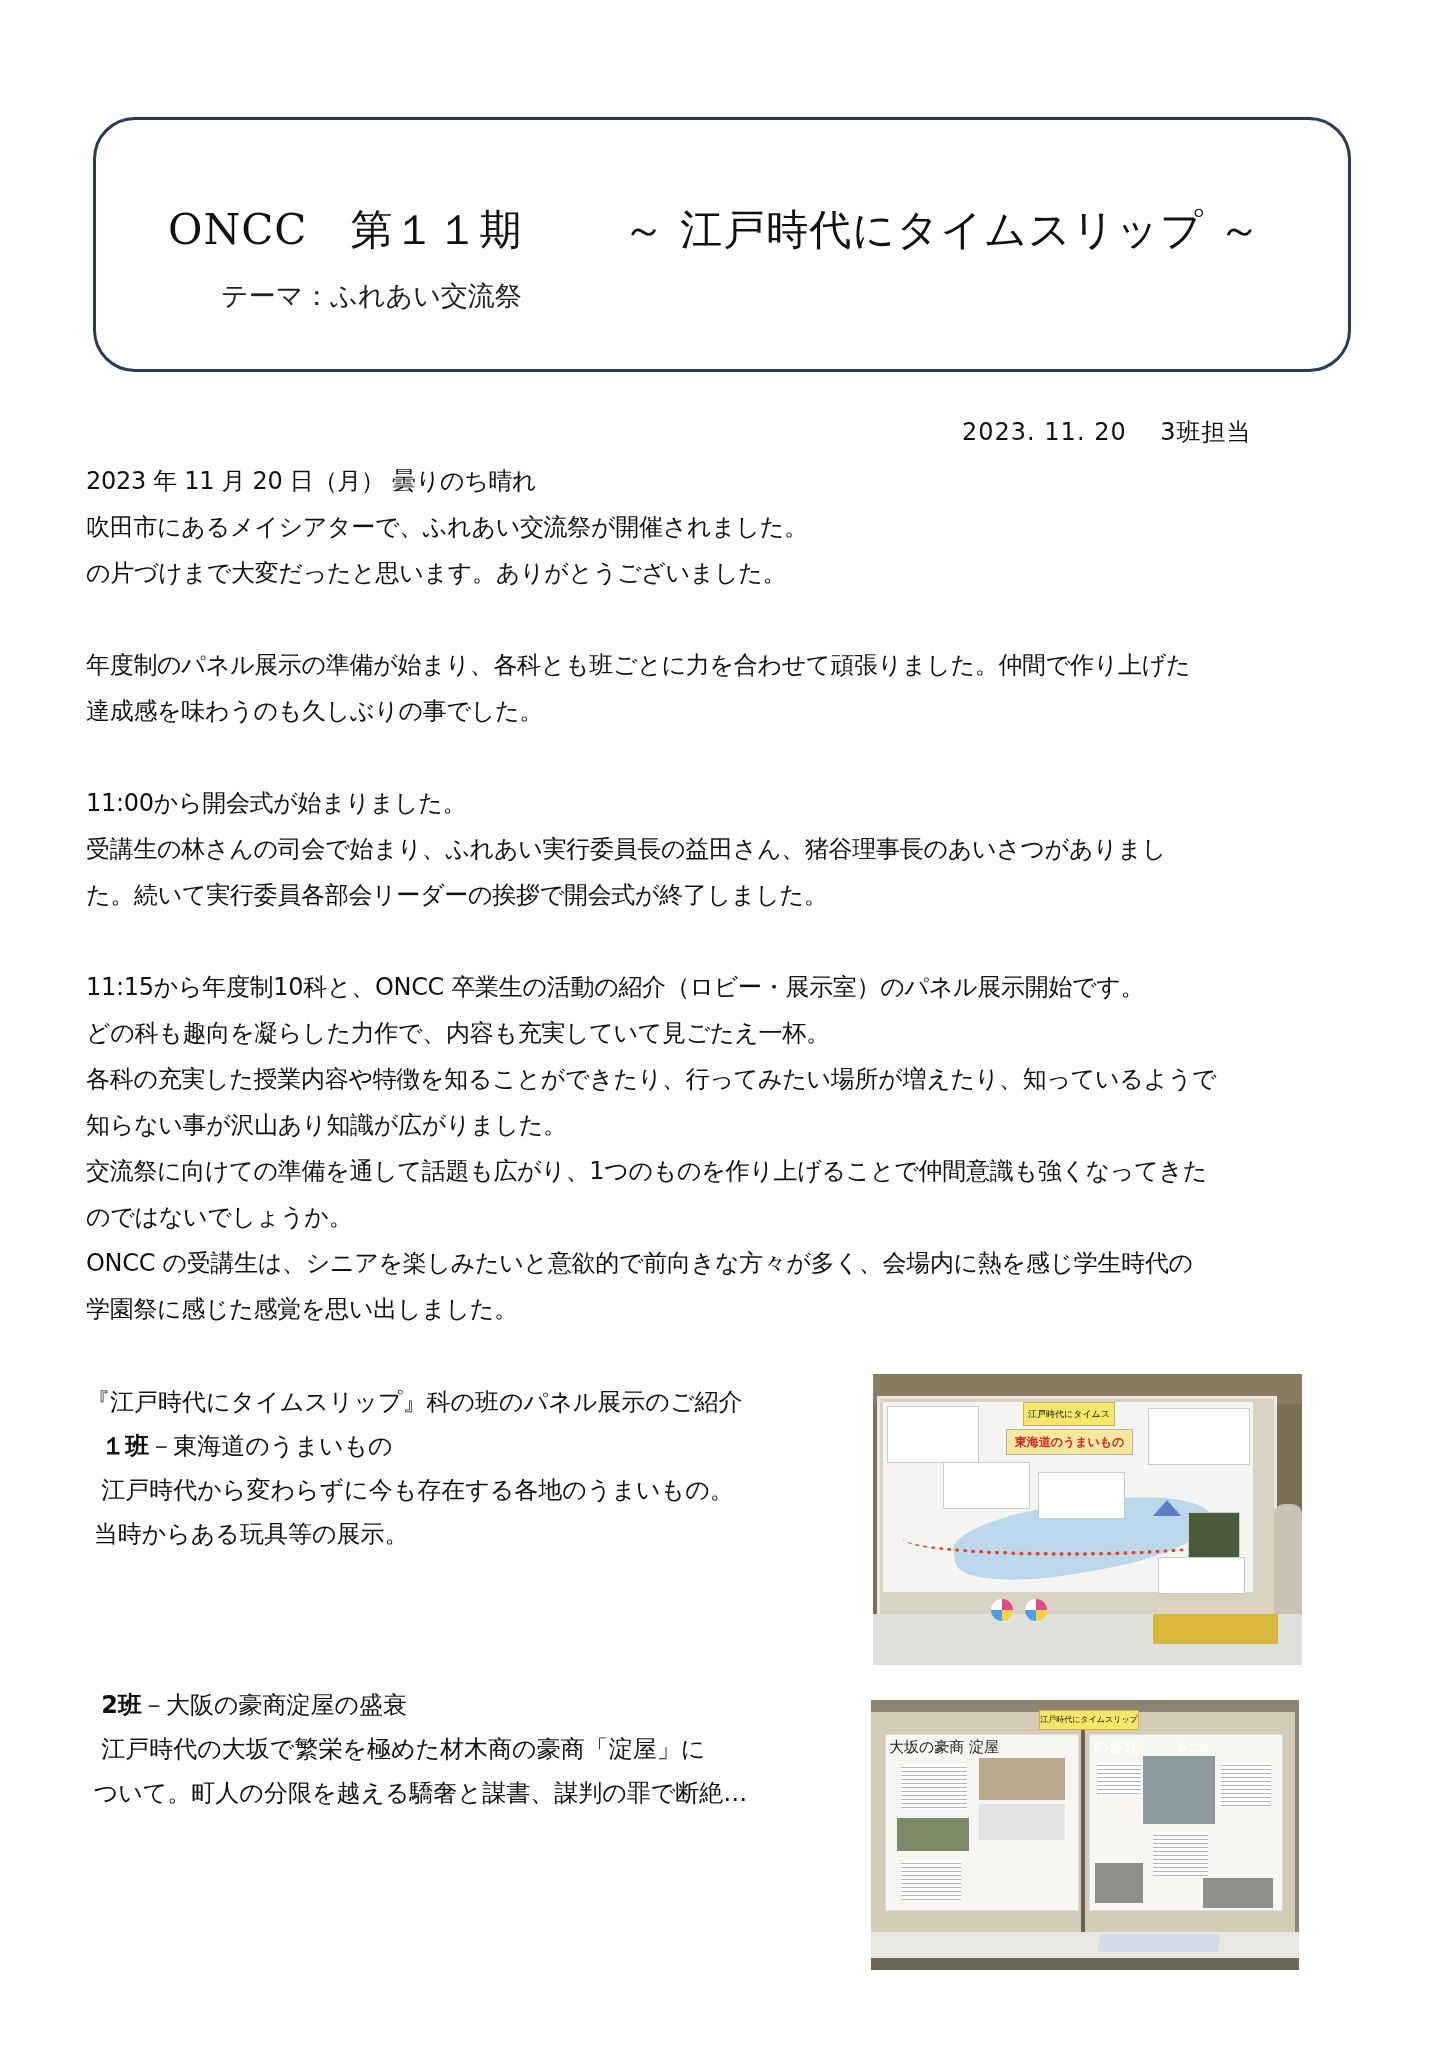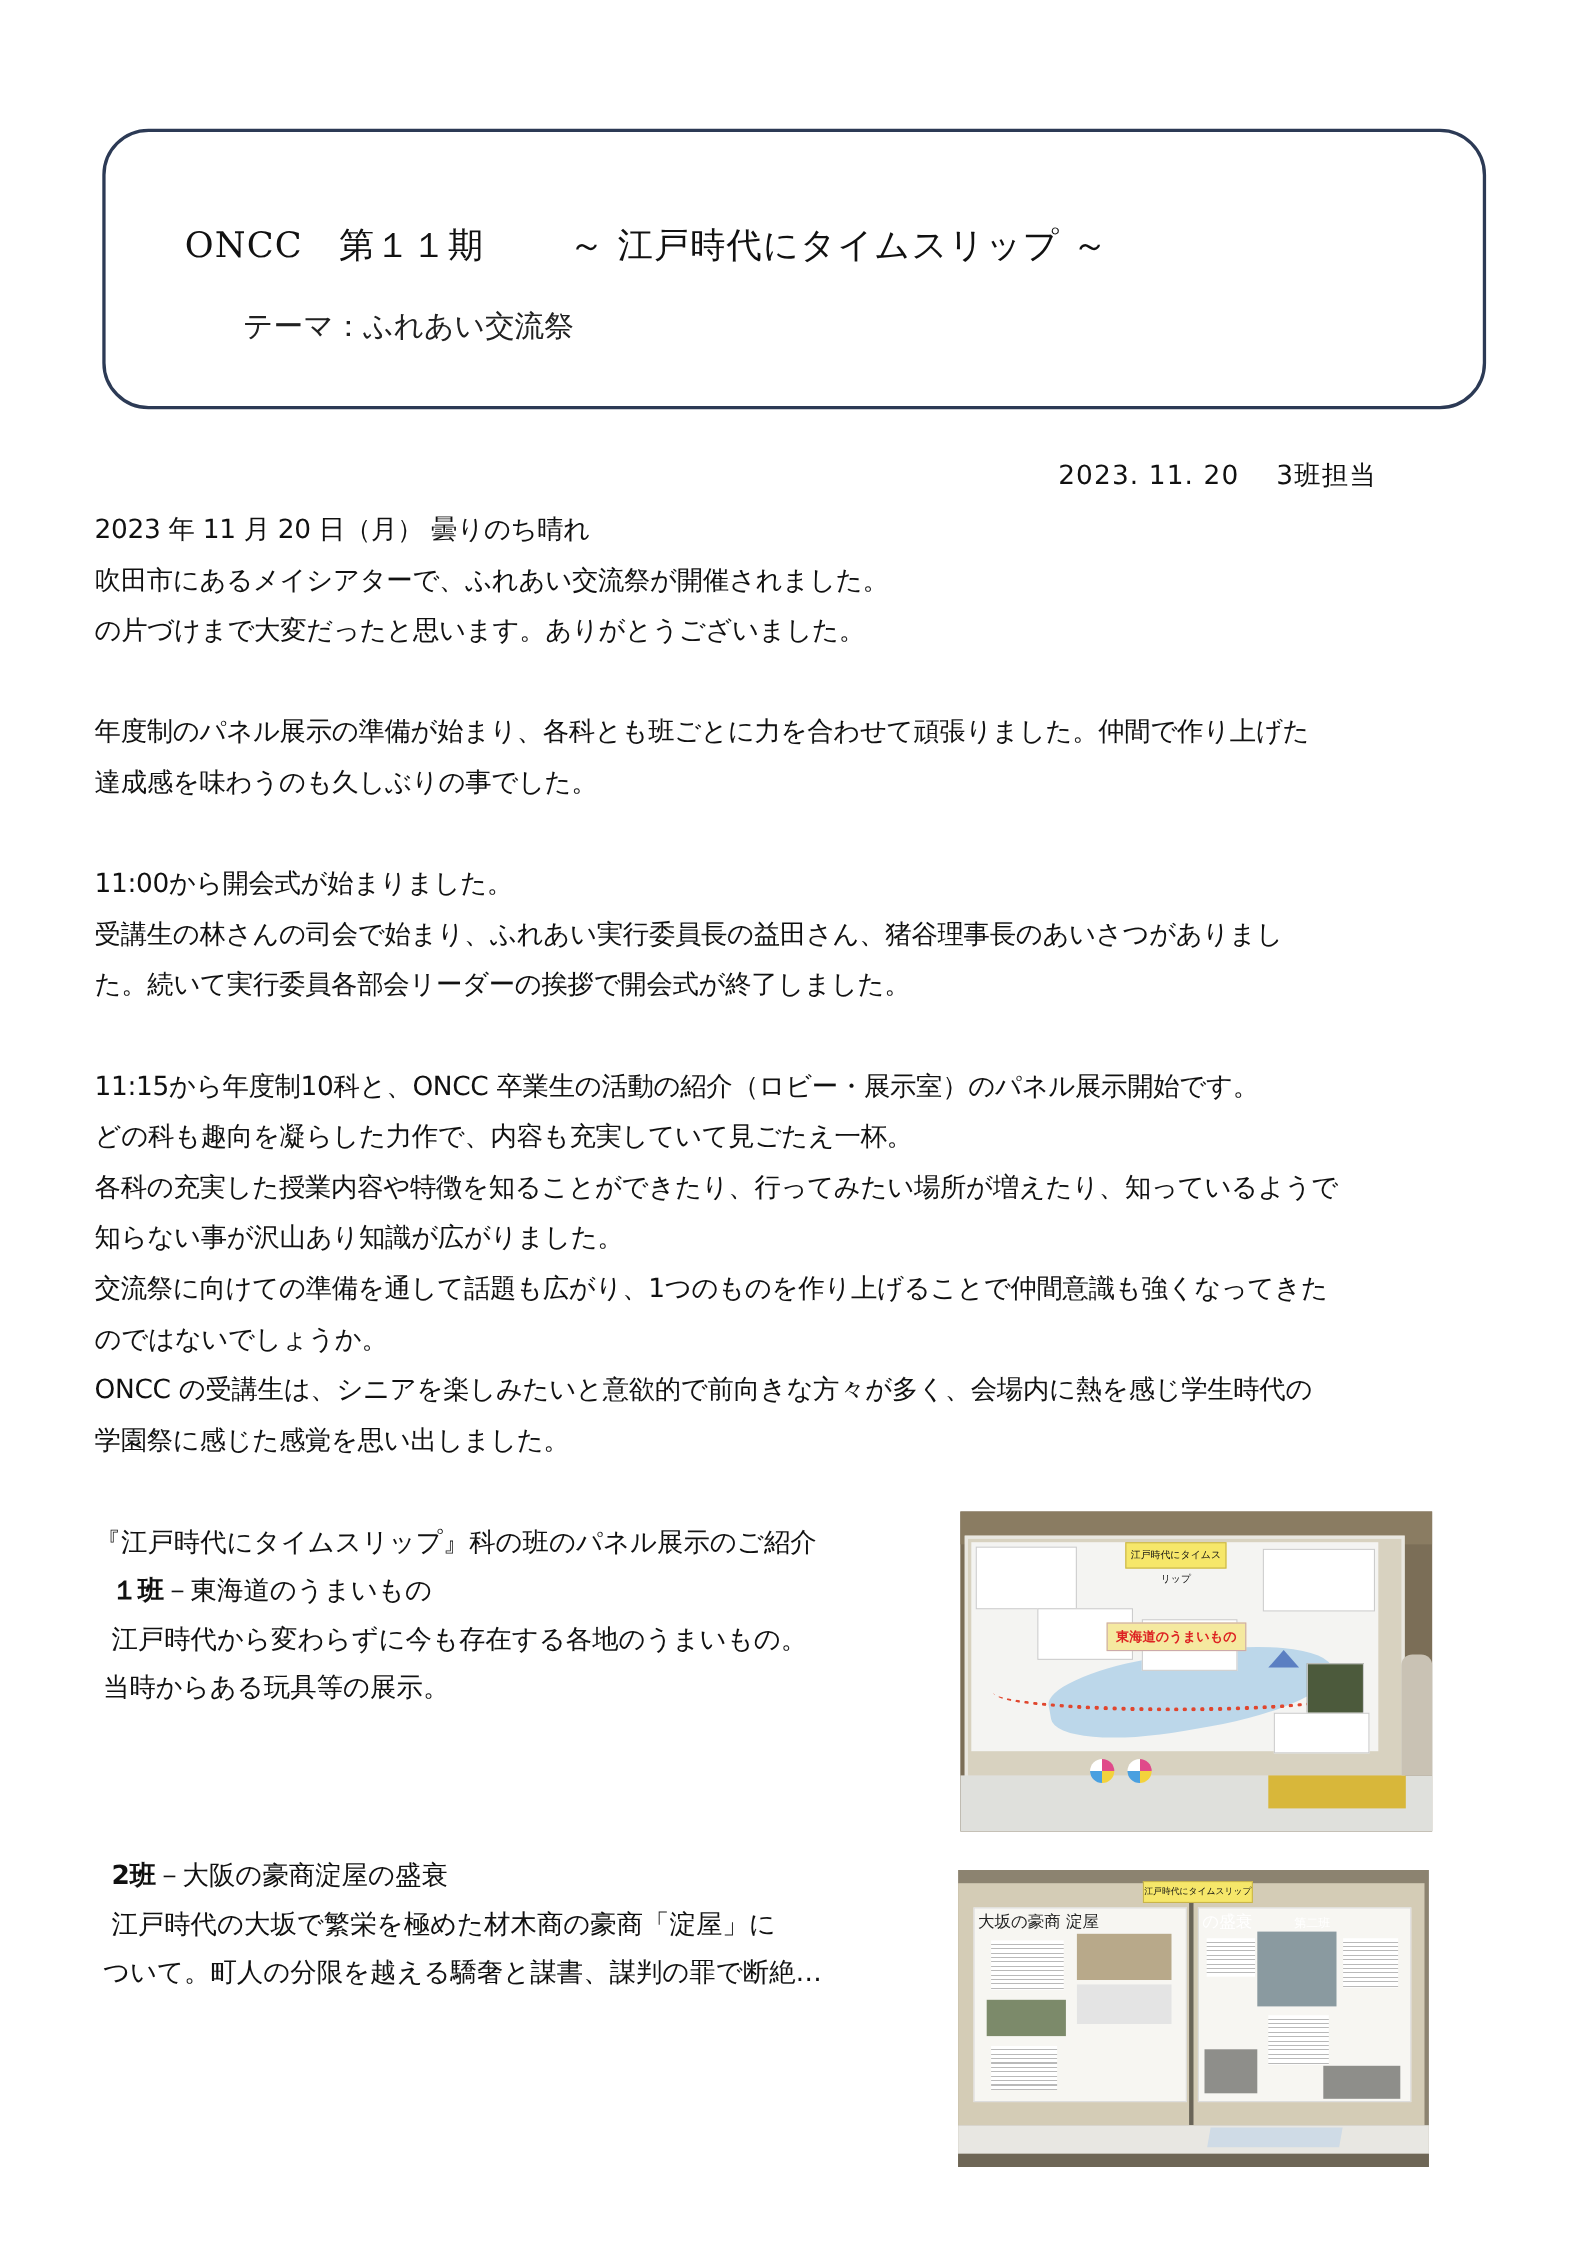--- a/index.html
+++ b/index.html
@@ -2,21 +2,21 @@
 <html><head>
 <meta charset="utf-8">
 <style>
   html, body { margin: 0; padding: 0; background: #ffffff; }
   body { width: 1447px; height: 2048px; position: relative; overflow: hidden;
          font-family: "DejaVu Sans", "Liberation Sans", sans-serif; color: #111; }
 
   .title-box { position: absolute; left: 93px; top: 117px; width: 1258px; height: 255px;
                border: 3px solid #2c3a55; border-radius: 42px; box-sizing: border-box; }
   .title-main { position: absolute; left: 72px; top: 82px; font-family: "DejaVu Serif", "Liberation Serif", serif;
-                font-size: 32px; letter-spacing: 1px; white-space: pre; color: #111; }
+                font-size: 42px; letter-spacing: 1px; white-space: pre; color: #111; }
   .title-sub { position: absolute; left: 98px; top: 158px; font-family: "DejaVu Serif", "Liberation Serif", serif;
                font-size: 27px; white-space: pre; color: #222; margin-left: 27px; }
 
   .dateline { position: absolute; left: 962px; top: 416px; font-size: 24px; white-space: pre; letter-spacing: 1px; }
 
   .body-text { position: absolute; left: 86px; top: 458px; width: 1290px; }
   .line { font-size: 24px; line-height: 46px; height: 46px; white-space: nowrap; letter-spacing: -0.3px; }
   .blank { height: 46px; }
 
   .section { position: absolute; left: 86px; top: 1380px; width: 780px; }
@@ -27,21 +27,21 @@
 
   
   .photo { position: absolute; overflow: hidden; }
   .photo1 { left: 873px; top: 1374px; width: 429px; height: 291px; background: #7b6e57; }
   .p1-wall { position: absolute; left: 0; top: 0; width: 100%; height: 30px; background: #8a7c62; }
   .p1-board { position: absolute; left: 4px; top: 22px; width: 400px; height: 225px; background: #d8d2c0; border: 3px solid #e9e7e0; box-sizing: border-box; }
   .p1-map { position: absolute; left: 10px; top: 28px; width: 370px; height: 190px; background: #f4f4f2; }
   .p1-sea { position: absolute; left: 70px; top: 100px; width: 260px; height: 70px; background: #bcd7ea; border-radius: 40% 60% 50% 50%; transform: rotate(-10deg); }
   .p1-route2 { position: absolute; left: 20px; top: 120px; width: 330px; height: 30px; border-bottom: 4px dotted #e0462e; border-radius: 0 0 50% 50%; }
   .p1-label-y { position: absolute; left: 150px; top: 28px; width: 90px; height: 22px; background: #f6e76a; border: 1px solid #c9b54a; font-size: 9px; text-align: center; line-height: 22px; }
-  .p1-label-t { position: absolute; left: 133px; top: 55px; width: 125px; height: 24px; background: #f5e9a0; border: 1px solid #caa; color: #d22; font-size: 12px; font-weight: bold; text-align: center; line-height: 24px; margin-top: 46px; }
+  .p1-label-t { position: absolute; left: 133px; top: 55px; width: 125px; height: 24px; background: #f5e9a0; border: 1px solid #caa; color: #d22; font-size: 12px; font-weight: bold; text-align: center; line-height: 24px; }
   .p1-card { position: absolute; background: #fff; border: 1px solid #ccc; }
   .p1-fuji { position: absolute; left: 270px; top: 98px; width: 0; height: 0; border-left: 14px solid transparent; border-right: 14px solid transparent; border-bottom: 16px solid #5b7fc2; }
   .p1-table { position: absolute; left: 0; top: 240px; width: 100%; height: 51px; background: #dfe0dc; }
   .p1-ball { position: absolute; width: 22px; height: 22px; border-radius: 50%; background: conic-gradient(#e04a8a 0 25%, #f3d23c 0 50%, #4aa0e0 0 75%, #fff 0); top: 225px; }
   .p1-gold { position: absolute; left: 280px; top: 240px; width: 125px; height: 30px; background: #d8b73a; }
   .p1-person { position: absolute; right: 0; top: 130px; width: 28px; height: 110px; background: #c9c2b4; border-radius: 10px 10px 0 0; }
 
   
   .photo2 { left: 871px; top: 1700px; width: 428px; height: 270px; background: #8c8370; }
   .p2-board { position: absolute; left: 0; top: 12px; width: 424px; height: 220px; background: #d4ccb6; }

